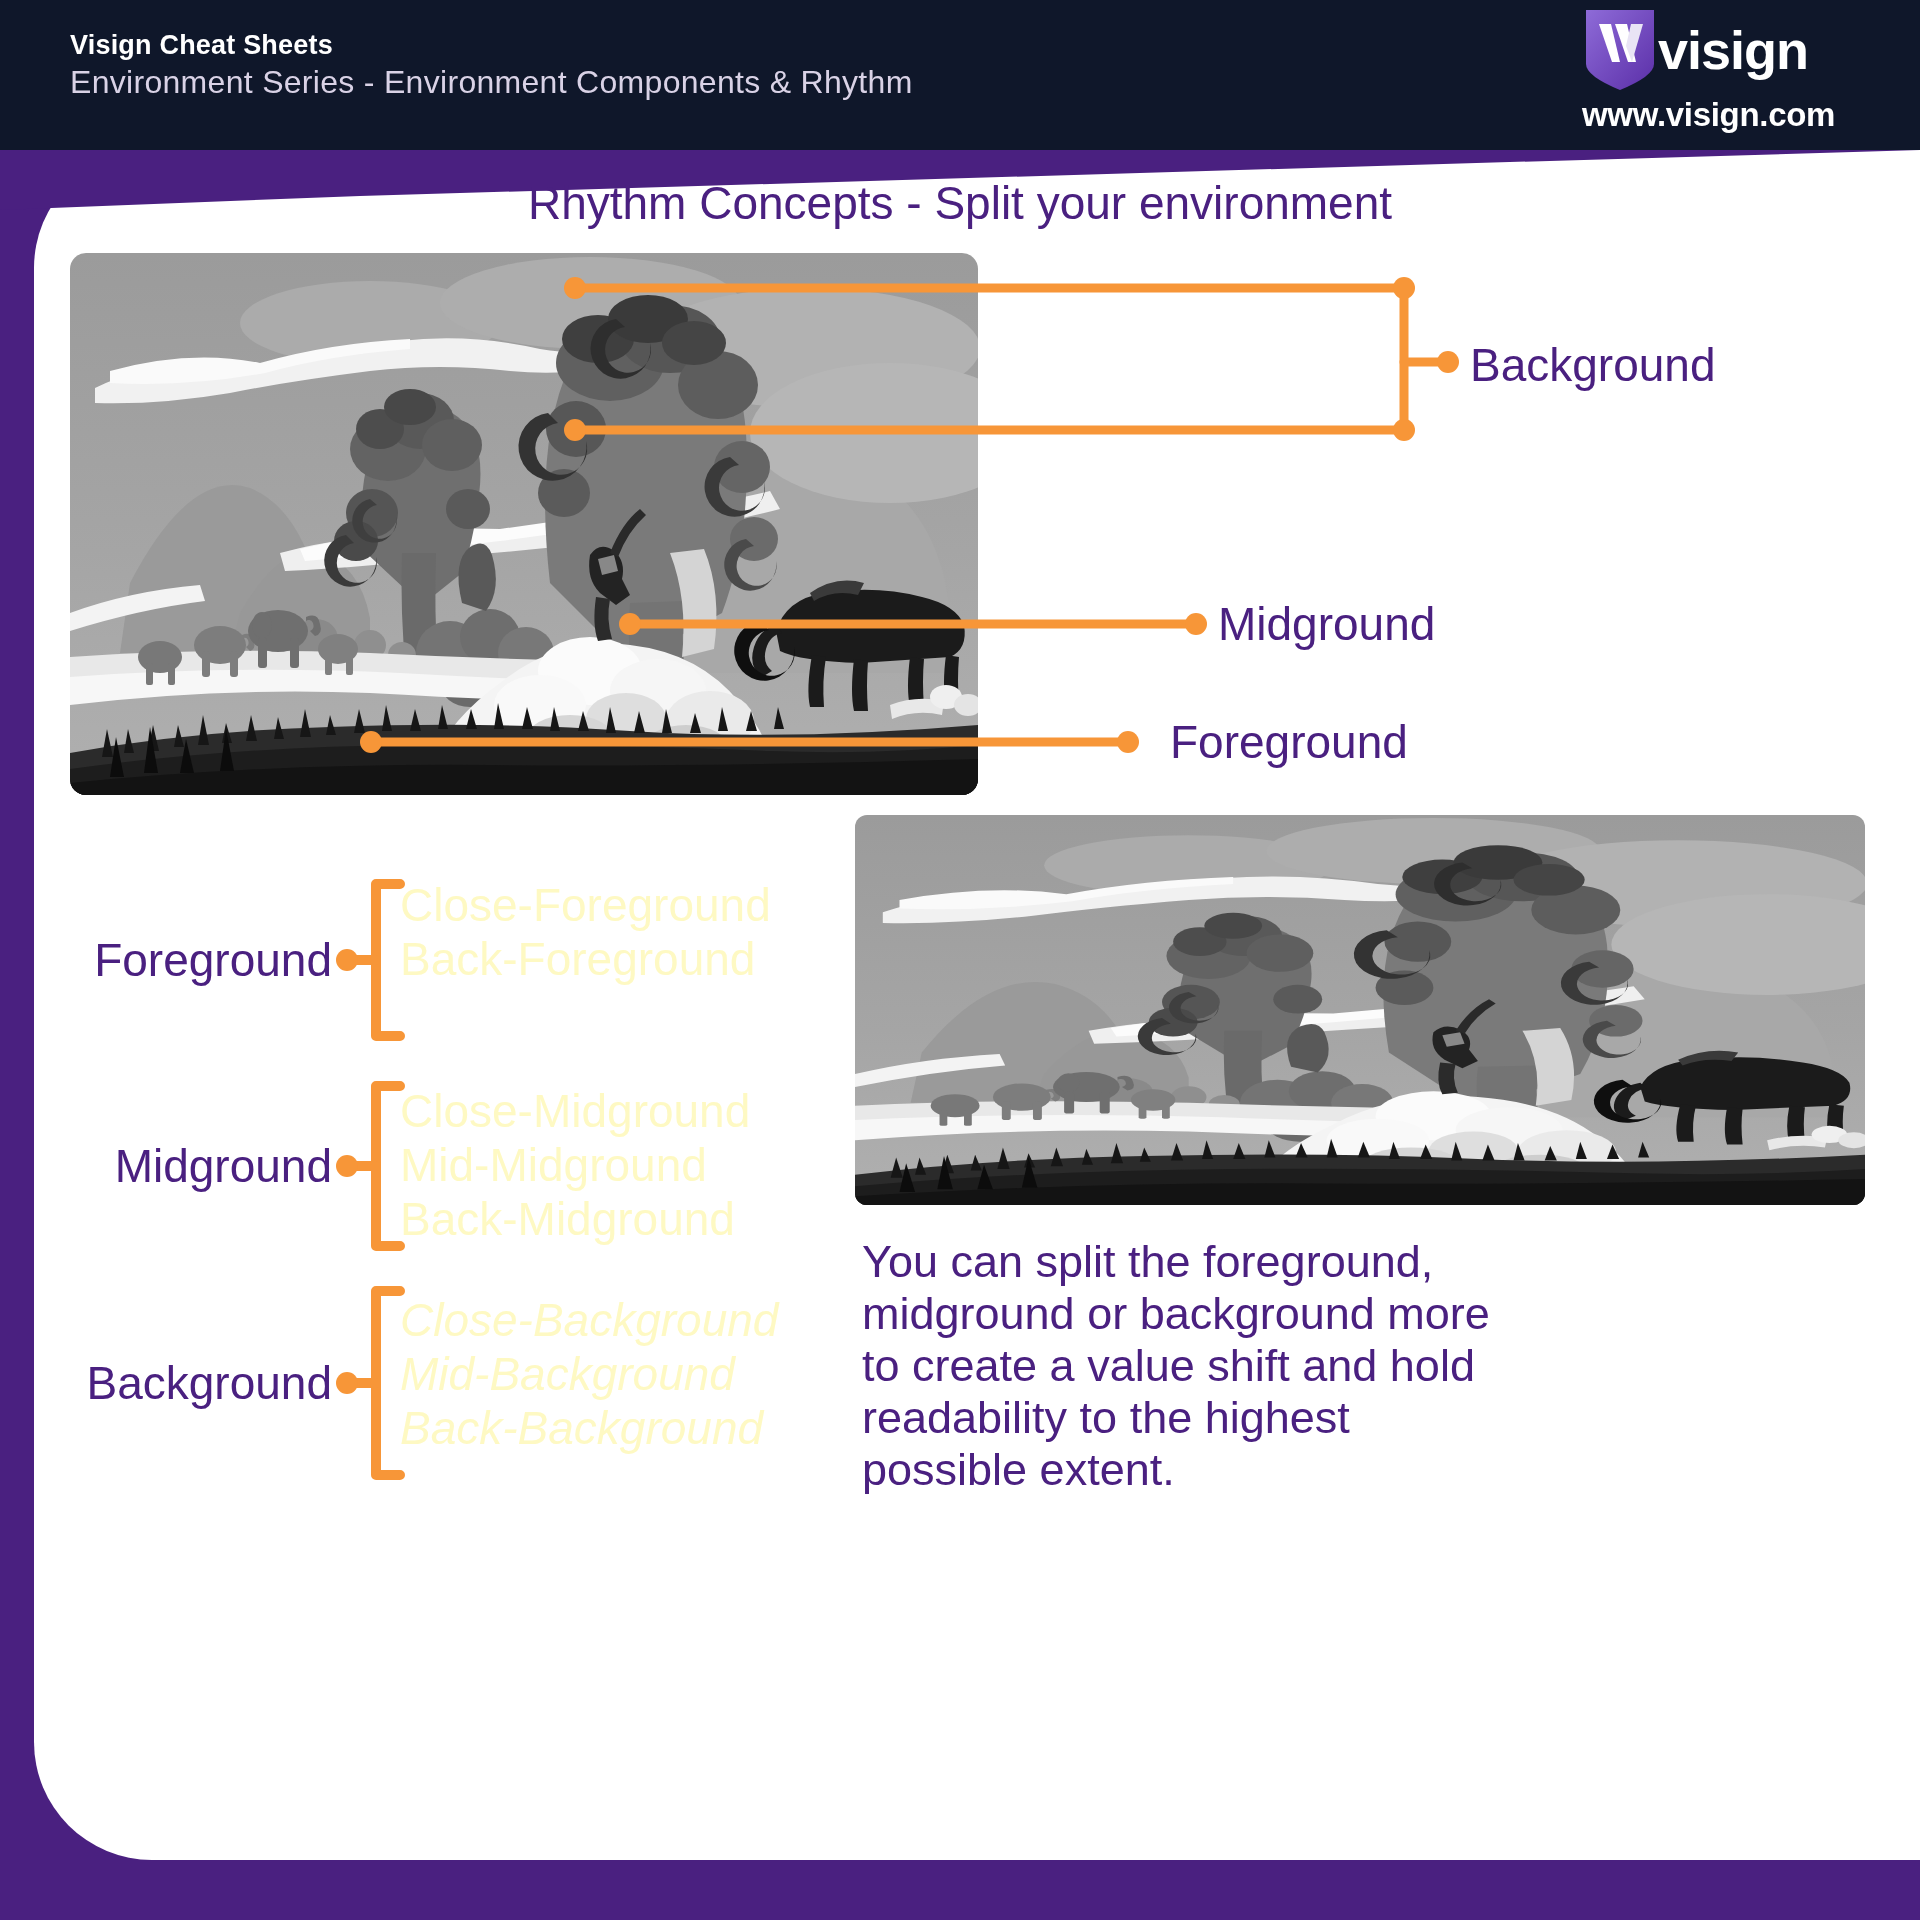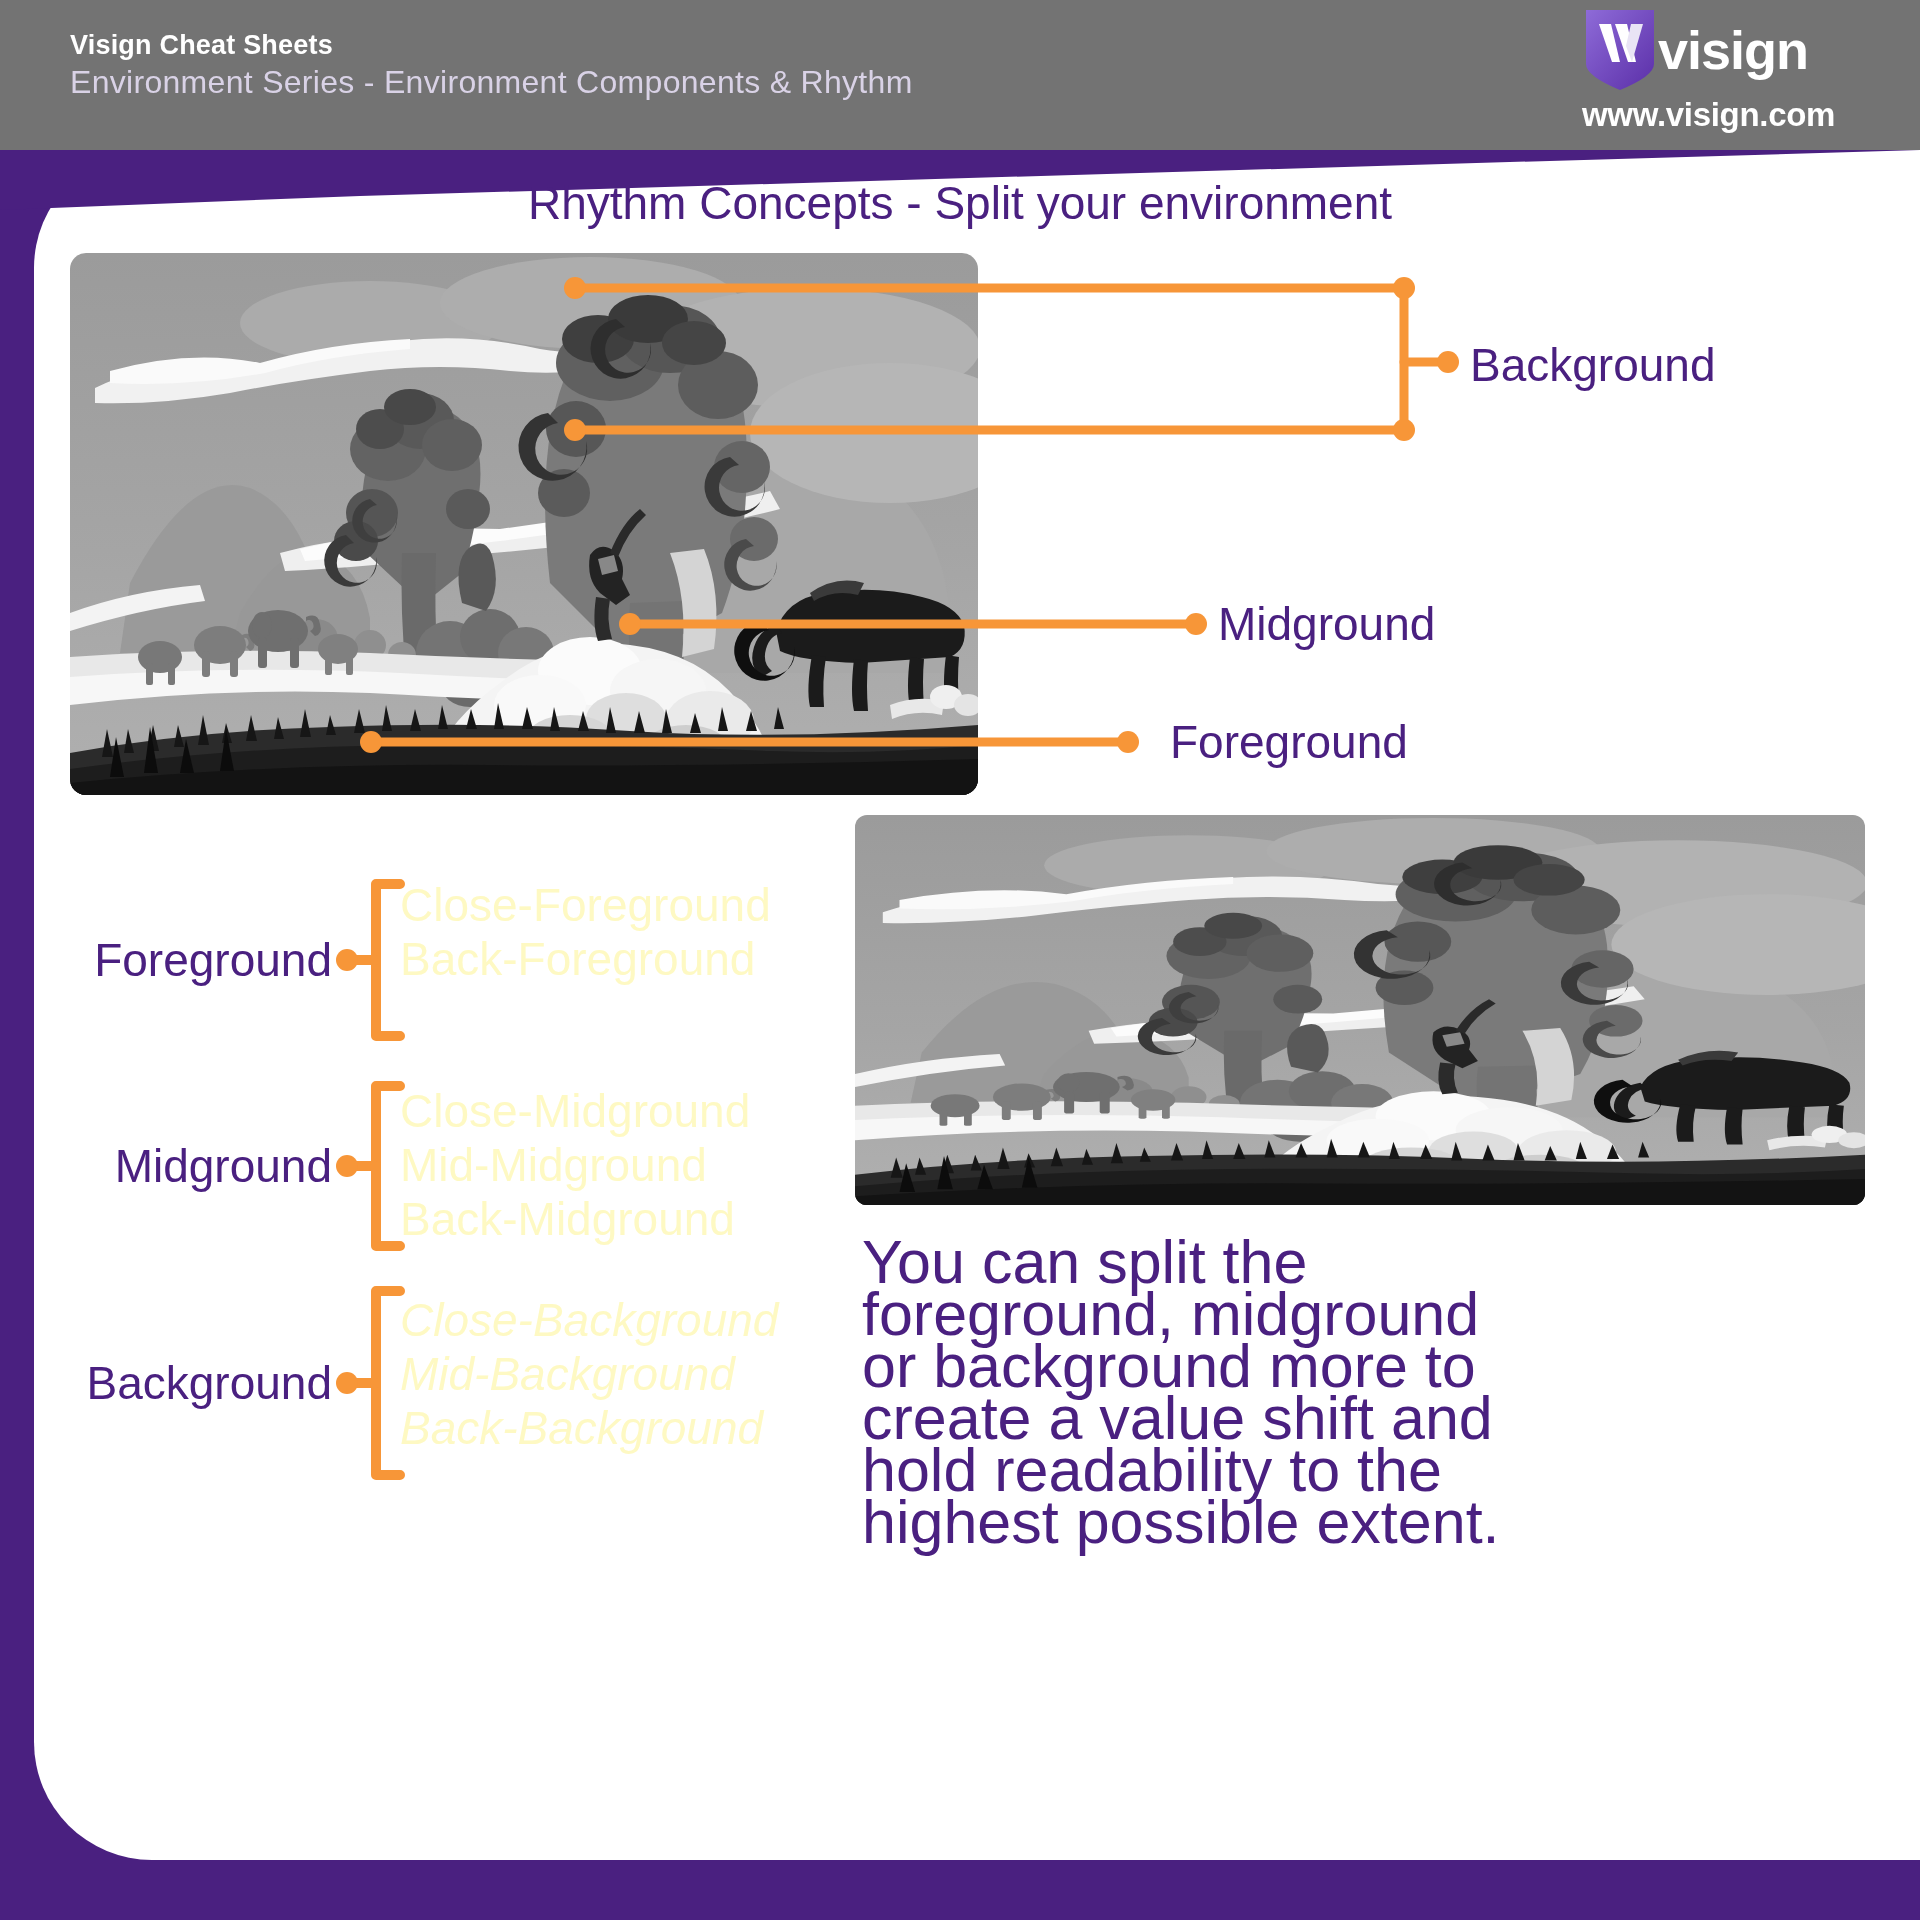--- a/index.html
+++ b/index.html
@@ -7,21 +7,21 @@
     width:1920px;height:1920px;
     background:#4A2080;
     font-family:"Liberation Sans", sans-serif;
     overflow:hidden;
     position:relative;
   }
 
   
   #header{
     position:absolute;left:0;top:0;width:1920px;height:150px;
-    background:#737373;z-index:5;
+    background:#0f172a;z-index:5;
   }
   #hdr-sub{
     position:absolute;left:70px;top:30px;
     font-size:27px;font-weight:bold;color:#ffffff;letter-spacing:.2px;
     white-space:nowrap;
   }
   #hdr-title{
     position:absolute;left:70px;top:64px;
     font-size:32px;font-weight:400;color:#d9d2e6;letter-spacing:.3px;
     white-space:nowrap;
@@ -81,21 +81,21 @@
   }
   .grp-items{
     position:absolute;z-index:9;font-size:46px;color:#fef9c3;white-space:nowrap;
     line-height:54px;
   }
   .grp-items div{height:54px;}
 
   
   #caption{
     position:absolute;left:862px;top:1236px;width:640px;z-index:9;
-    font-size:61px;line-height:52px;color:#4A2080;
+    font-size:45px;line-height:52px;color:#4A2080;
   }
 </style>
 </head>
 <body>
 
 <div id="card"></div>
 
 <svg id="card-wedge" viewBox="0 0 1920 60" preserveAspectRatio="none">
   <polygon points="0,0 1920,0 1920,0 360,46 0,60" fill="#4A2080"></polygon>
 </svg>

